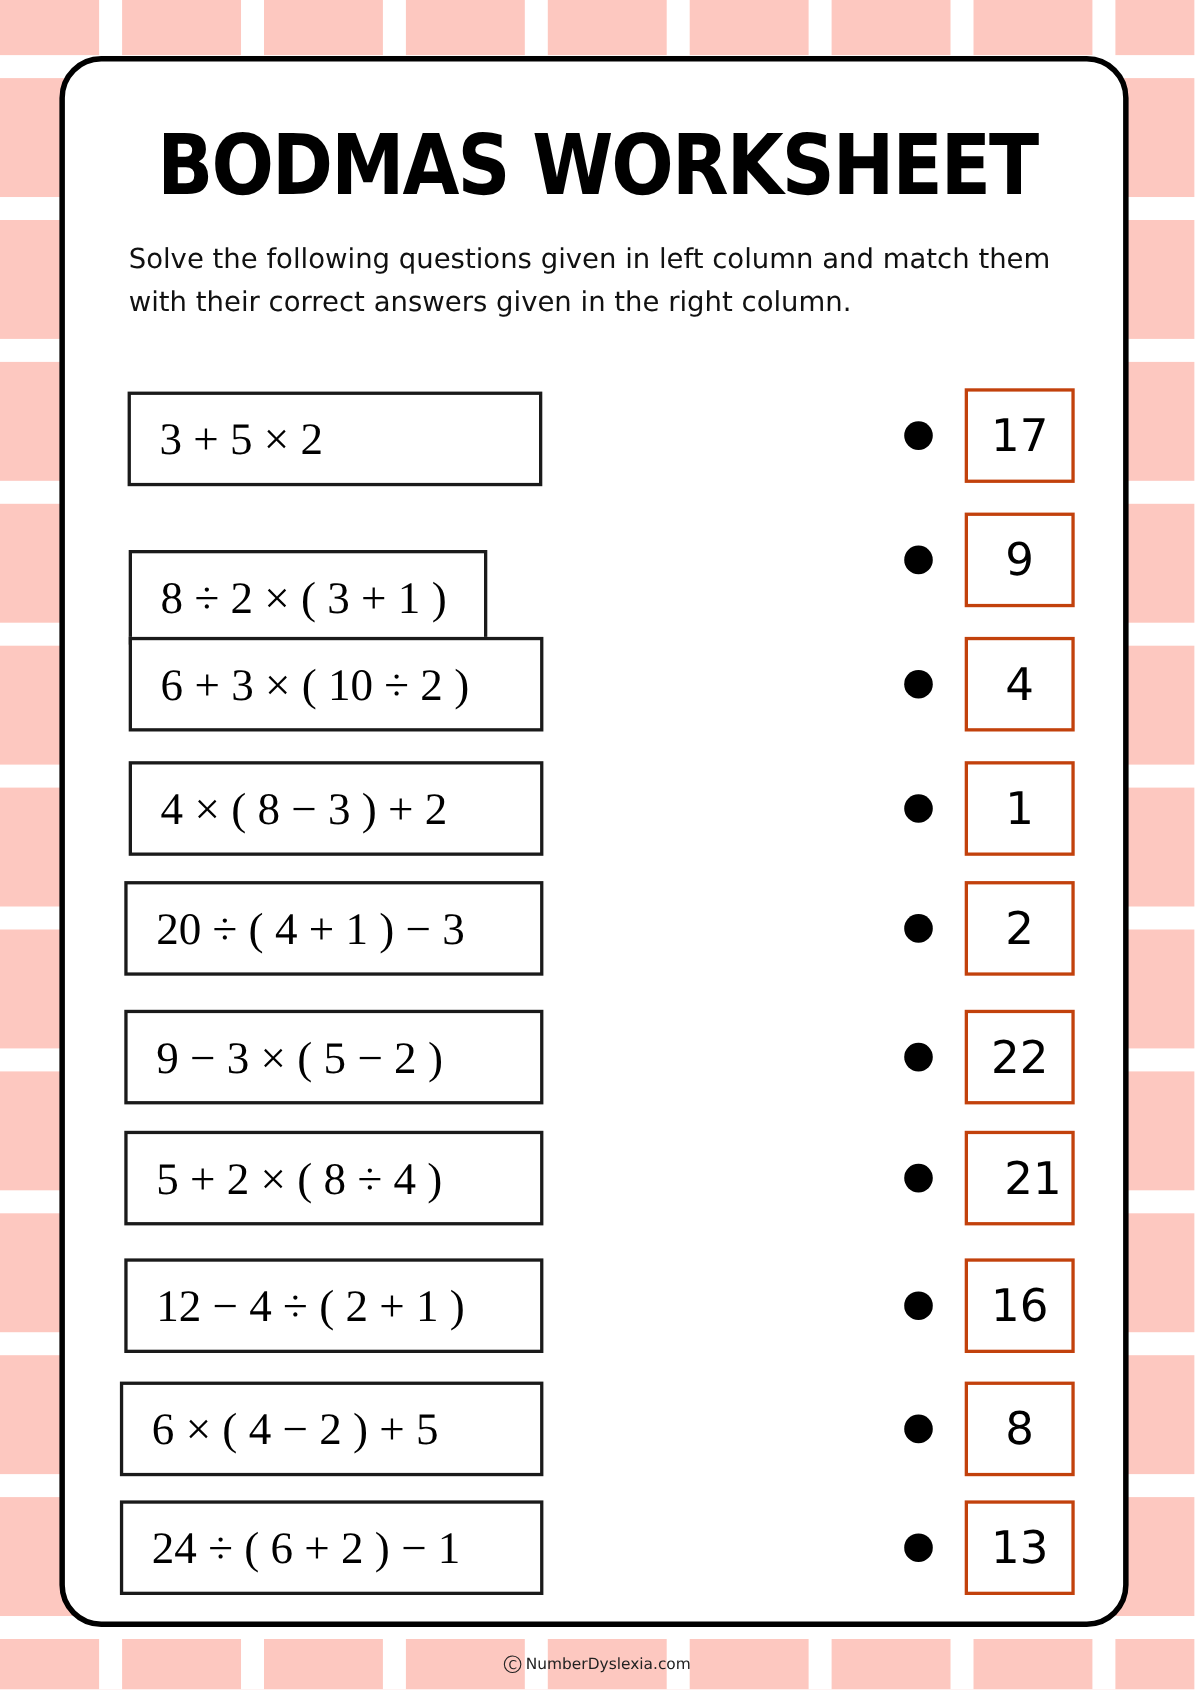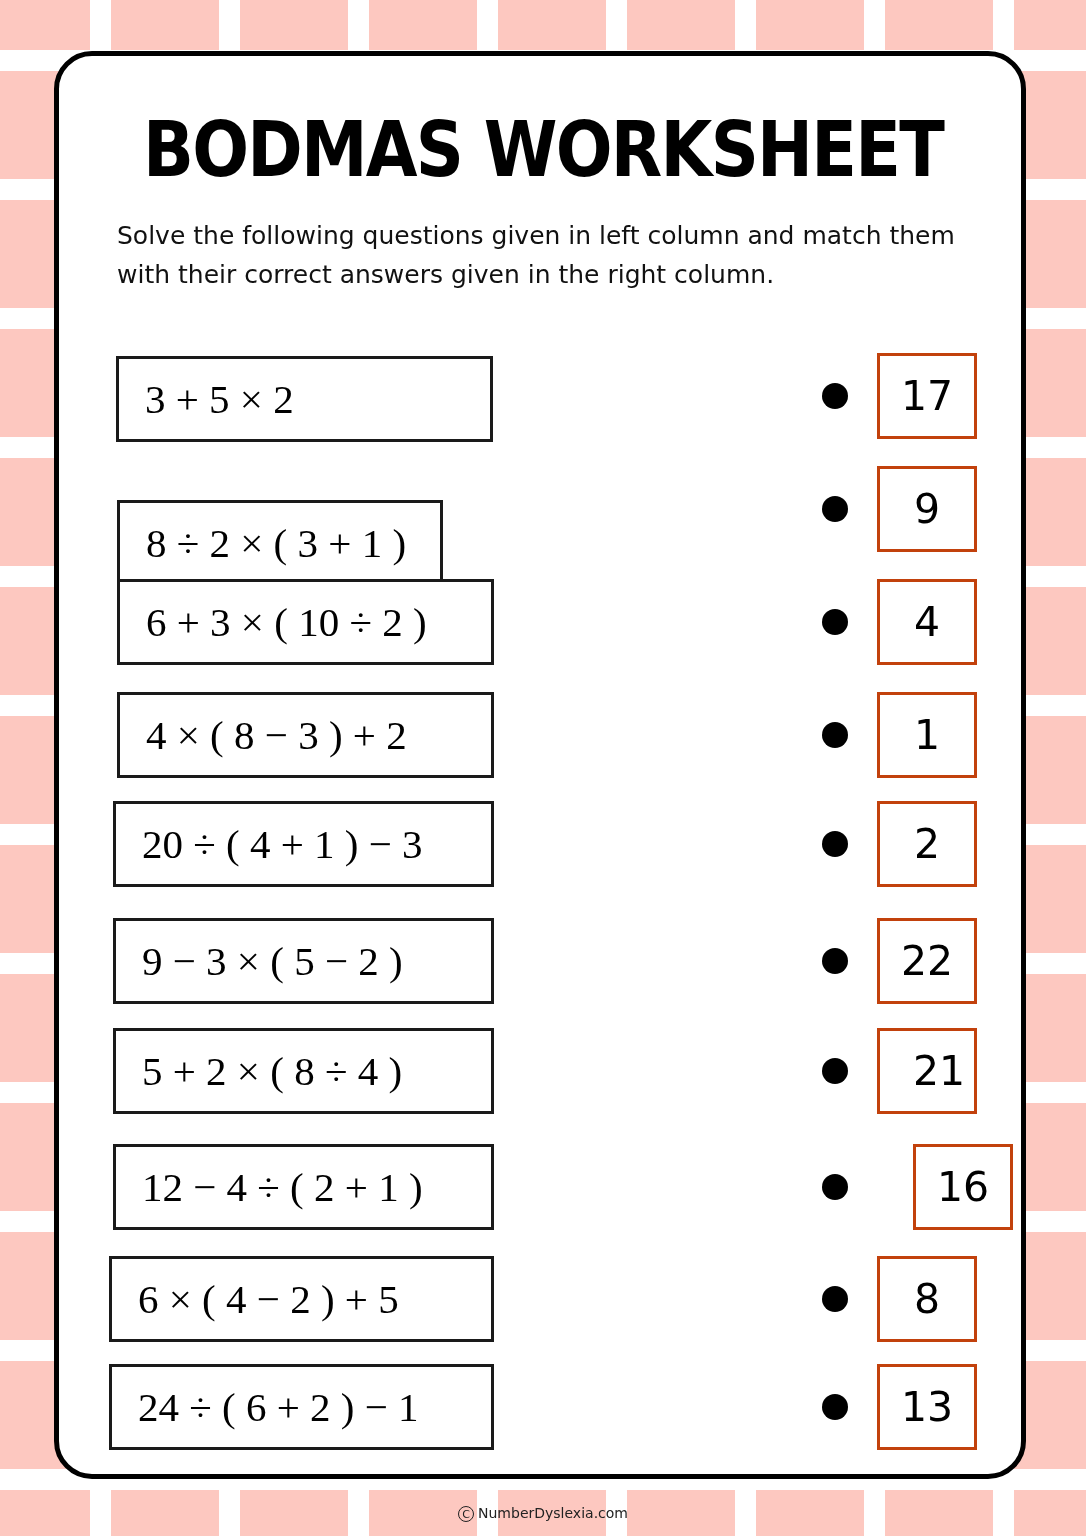--- a/index.html
+++ b/index.html
@@ -162,21 +162,21 @@
     </div>
     <div class="dot" style="top: 948px;"></div>
     <div class="a-box" style="top: 918px;">
       <span>22</span>
     </div>
     <div class="dot" style="top: 1058px;"></div>
     <div class="a-box" style="top: 1028px; padding-left: 24px;">
       <span>21</span>
     </div>
     <div class="dot" style="top: 1174px;"></div>
-    <div class="a-box" style="top: 1144px; margin-left: 36px;">
+    <div class="a-box" style="top: 1144px;">
       <span>16</span>
     </div>
     <div class="dot" style="top: 1286px;"></div>
     <div class="a-box" style="top: 1256px;">
       <span>8</span>
     </div>
     <div class="dot" style="top: 1394px;"></div>
     <div class="a-box" style="top: 1364px; text-align: right;">
       <span>13</span>
     </div>

